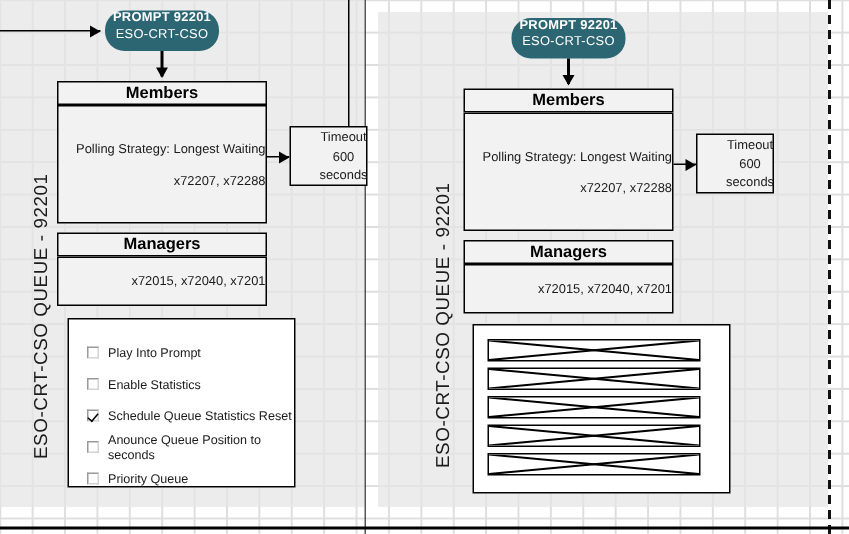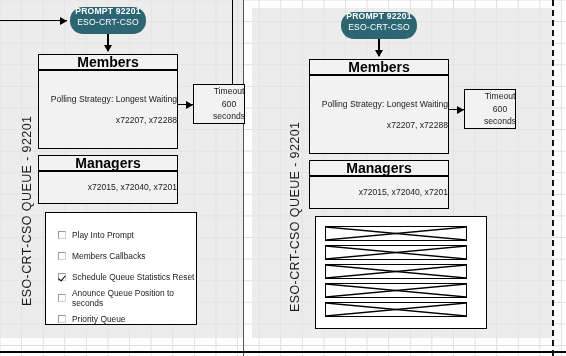--- a/index.html
+++ b/index.html
@@ -95,21 +95,21 @@
     font-size: 8.6px;
     font-weight: normal;
     letter-spacing: 0.2px;
     margin-top: 1px;
   }
   .gbox-header {
     position: absolute;
     box-sizing: border-box;
     border: 1.4px solid #000000;
     background: #f2f2f2;
-    font-size: 14px;
+    font-size: 11px;
     font-weight: bold;
     color: #000000;
     display: flex;
     align-items: center;
     justify-content: center;
     text-align: center;
   }
   .gbox-body {
     position: absolute;
     box-sizing: border-box;
@@ -266,21 +266,21 @@
     <span>x72015, x72040, x7201</span>
   </div>
 
   <div class="opt-panel" style="left:45px; top:212px; width:152px; height:113px;">
     <div class="opt-row">
       <span class="cb"></span>
       <span>Play Into Prompt</span>
     </div>
     <div class="opt-row">
       <span class="cb"></span>
-      <span>Members Callbacks</span>
+      <span>Enable Statistics</span>
     </div>
     <div class="opt-row">
       <span class="cb checked"></span>
       <span>Schedule Queue Statistics Reset</span>
     </div>
     <div class="opt-row">
       <span class="cb"></span>
       <span>Anounce Queue Position to seconds</span>
     </div>
     <div class="opt-row">

